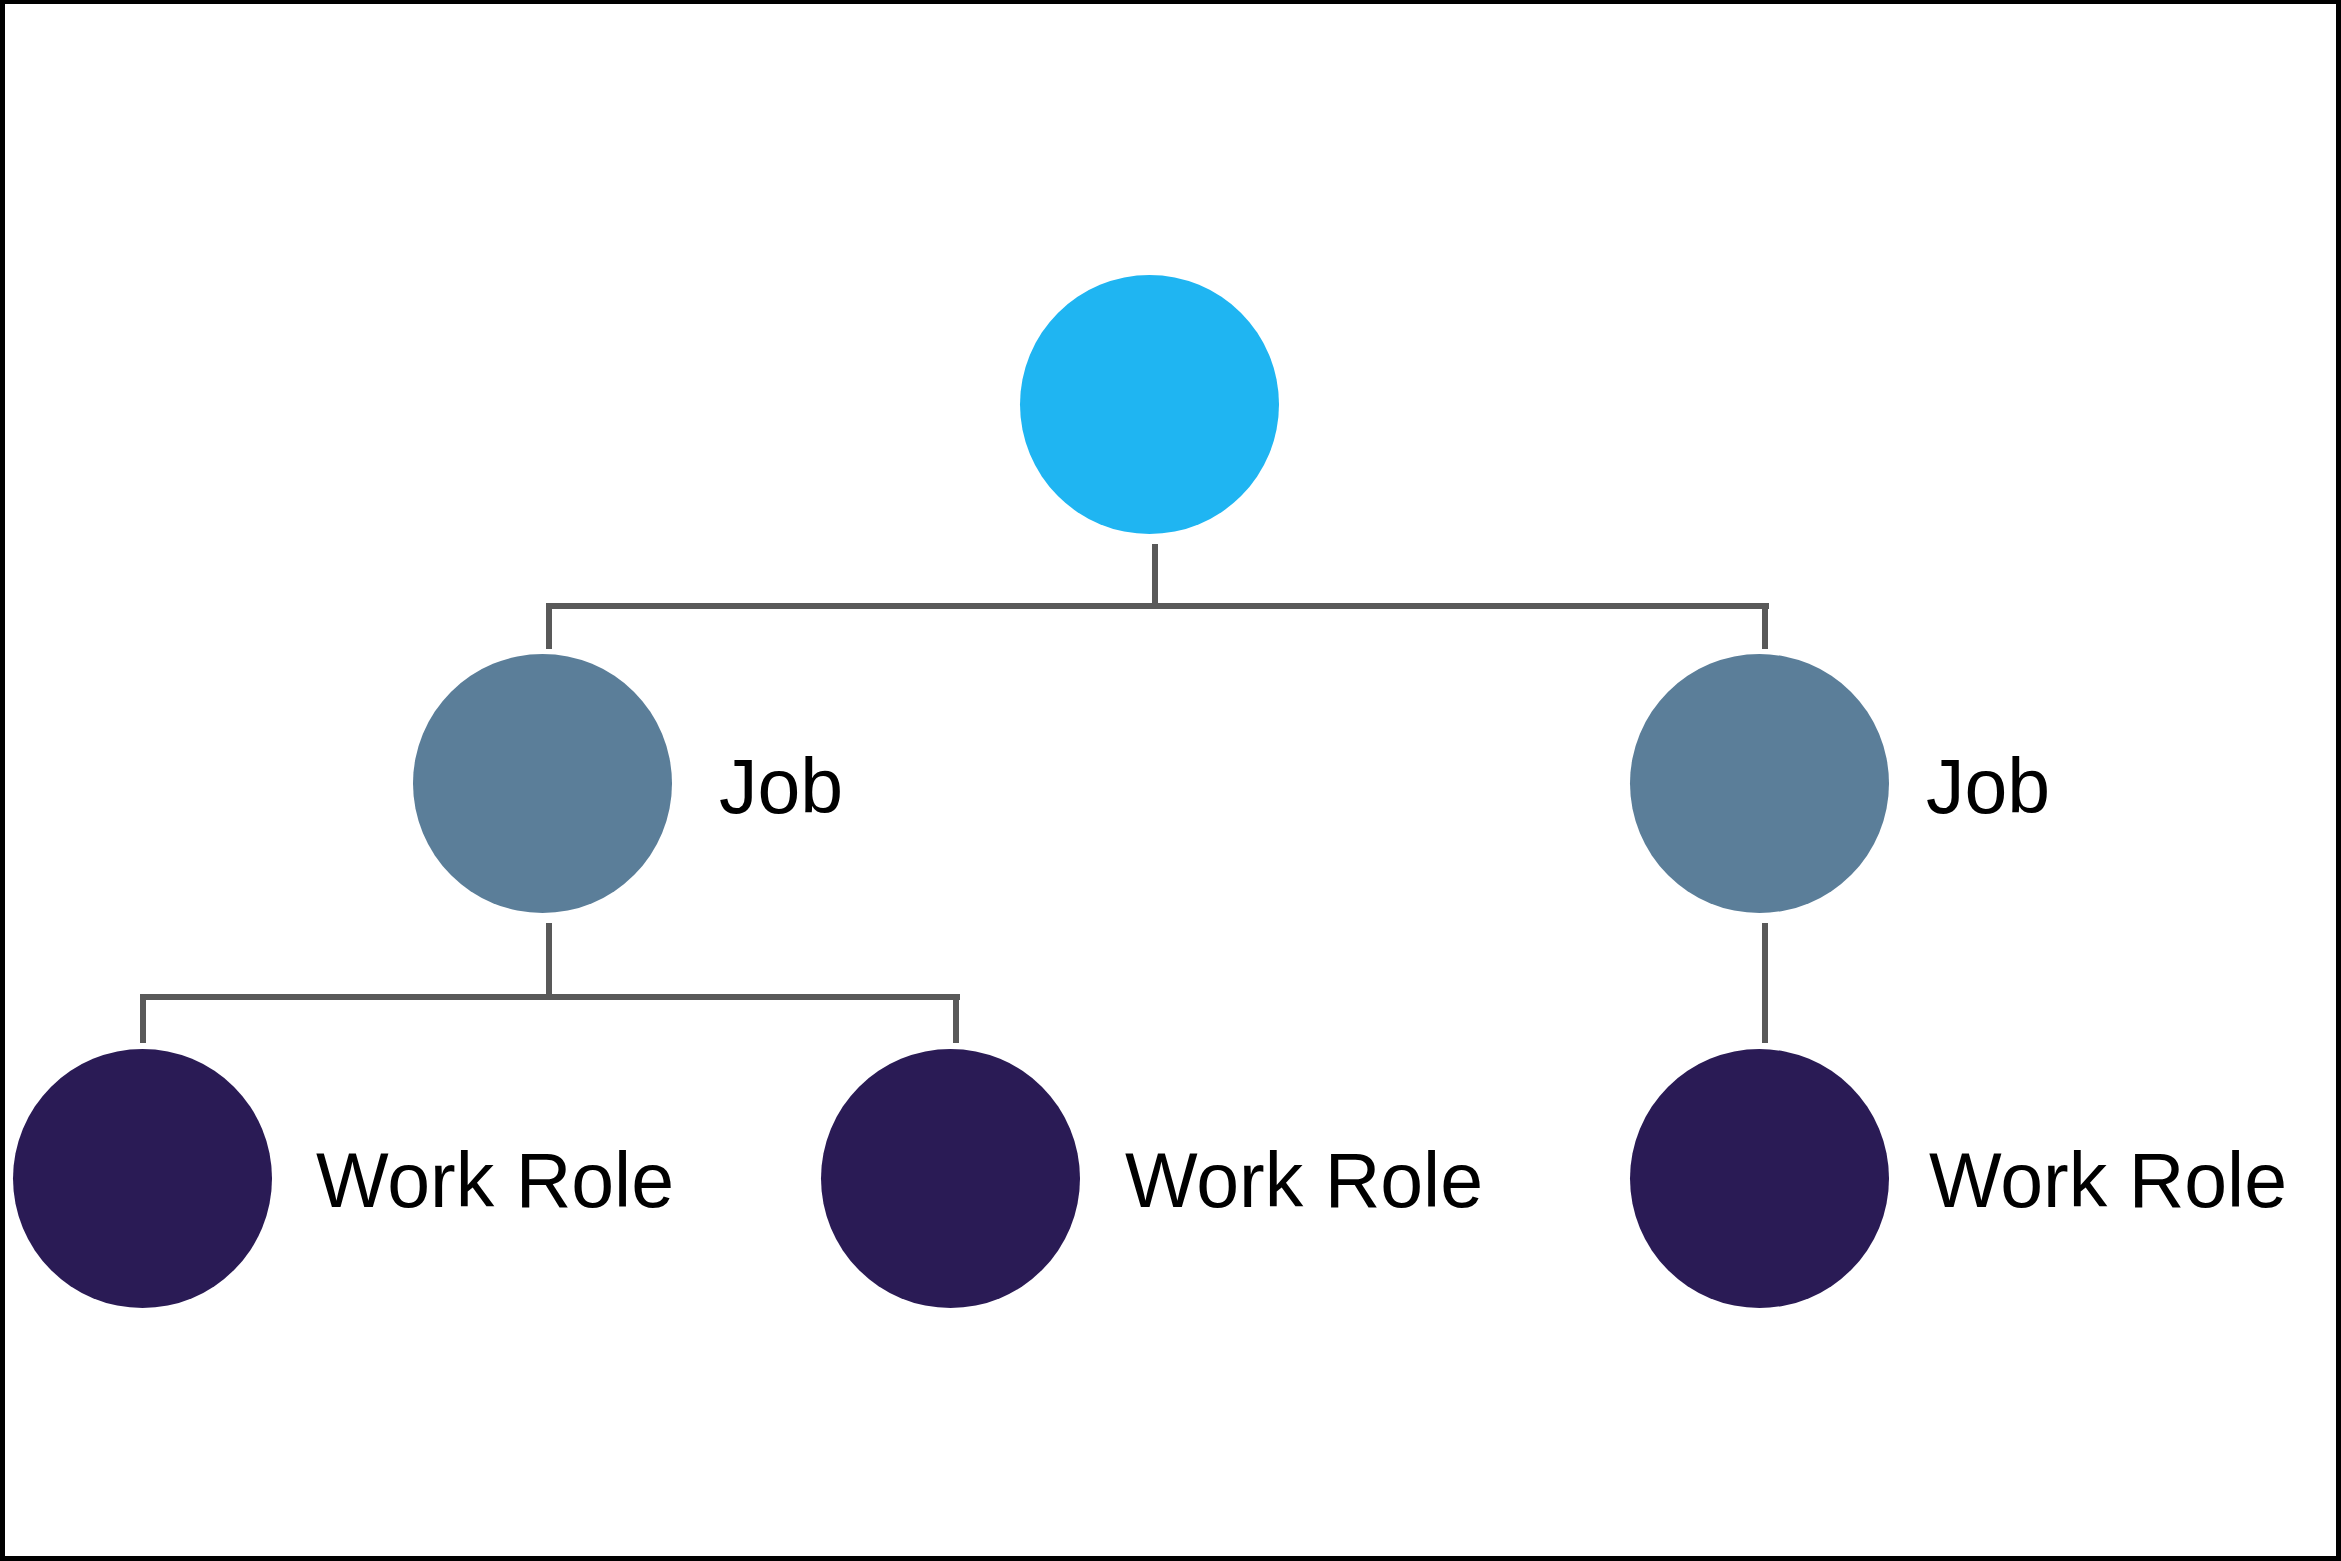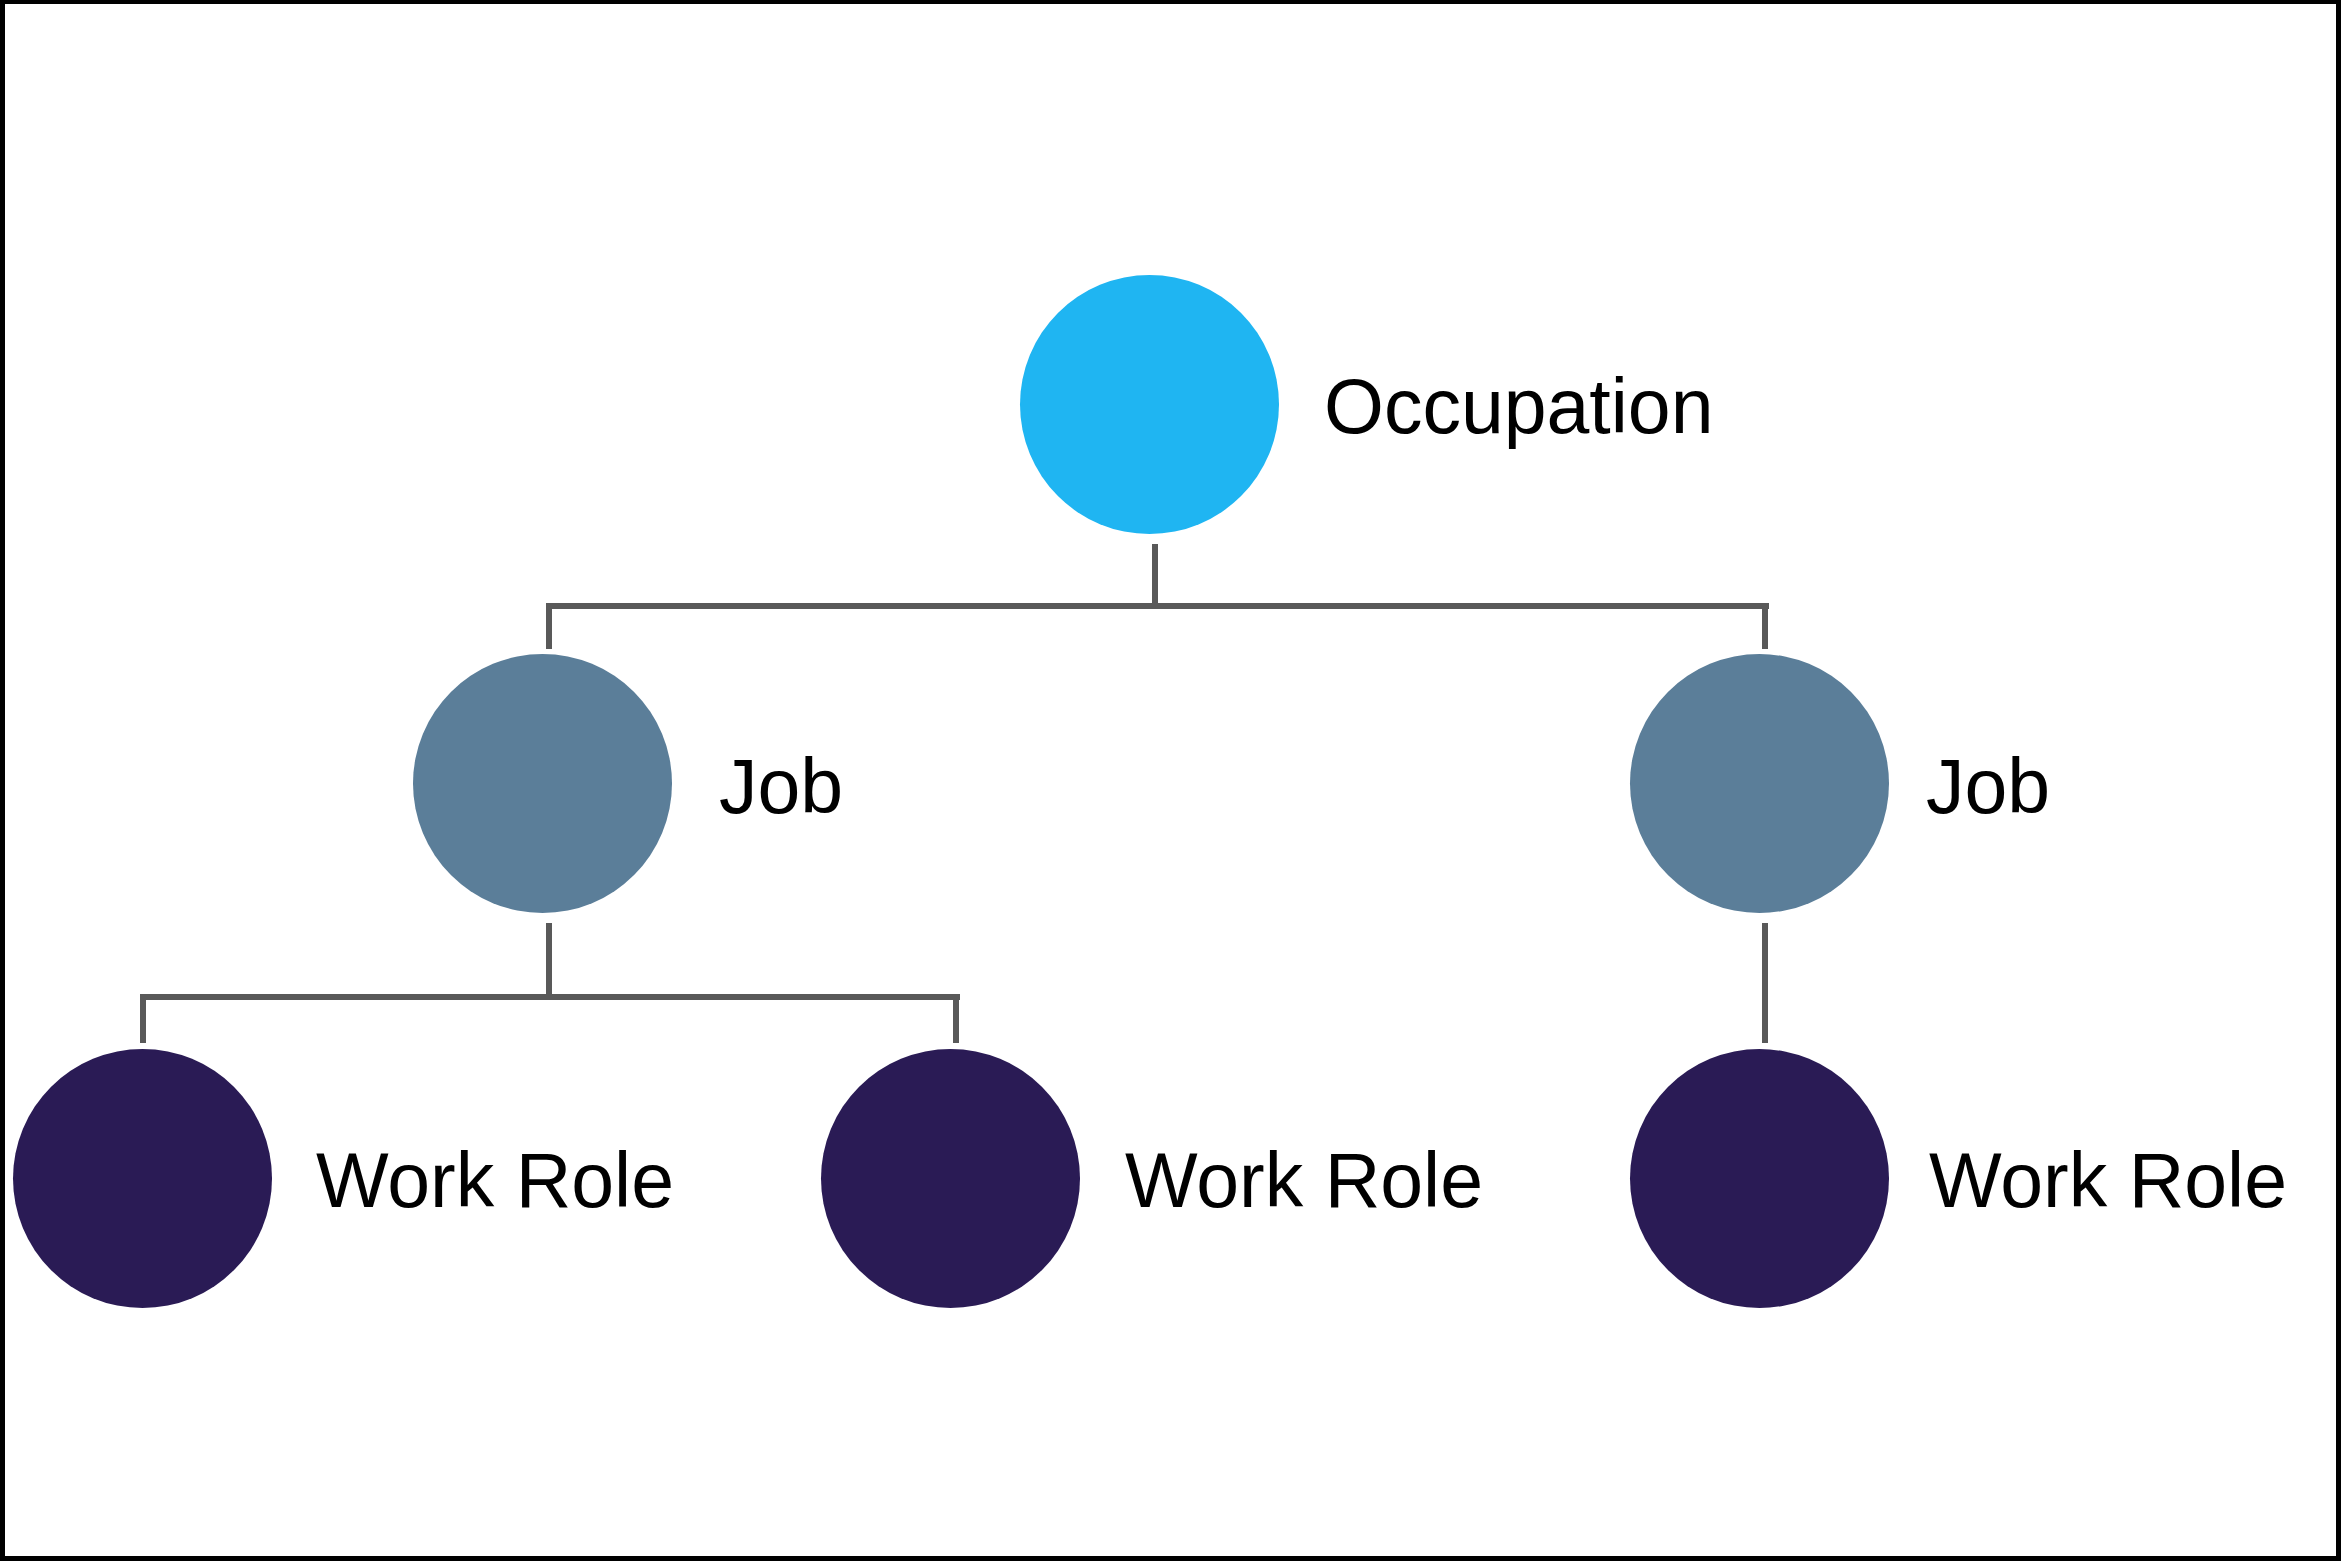--- a/index.html
+++ b/index.html
@@ -72,21 +72,20 @@
   <div class="line seg-h1-right" style="background-color: rgb(89, 89, 89);"></div>
 
   <div class="line seg-job1-stem" style="background-color: rgb(89, 89, 89);"></div>
   <div class="line seg-h2" style="background-color: rgb(89, 89, 89);"></div>
   <div class="line seg-h2-left" style="background-color: rgb(89, 89, 89);"></div>
   <div class="line seg-h2-right" style="background-color: rgb(89, 89, 89);"></div>
 
   <div class="line seg-job2-stem" style="background-color: rgb(89, 89, 89);"></div>
 
   <div class="node-circle pos-occ" style="background-color: rgb(31, 181, 242);"></div>
-  <div class="node-label lbl-occ">Occupation</div>
 
   <div class="node-circle pos-job-1" style="background-color: rgb(91, 126, 153);"></div>
   <div class="node-label lbl-job-1">Job</div>
 
   <div class="node-circle pos-job-2" style="background-color: rgb(91, 126, 153);"></div>
   <div class="node-label lbl-job-2">Job</div>
 
   <div class="node-circle pos-wr-1" style="background-color: rgb(42, 27, 85);"></div>
   <div class="node-label lbl-wr-1">Work Role</div>
 

